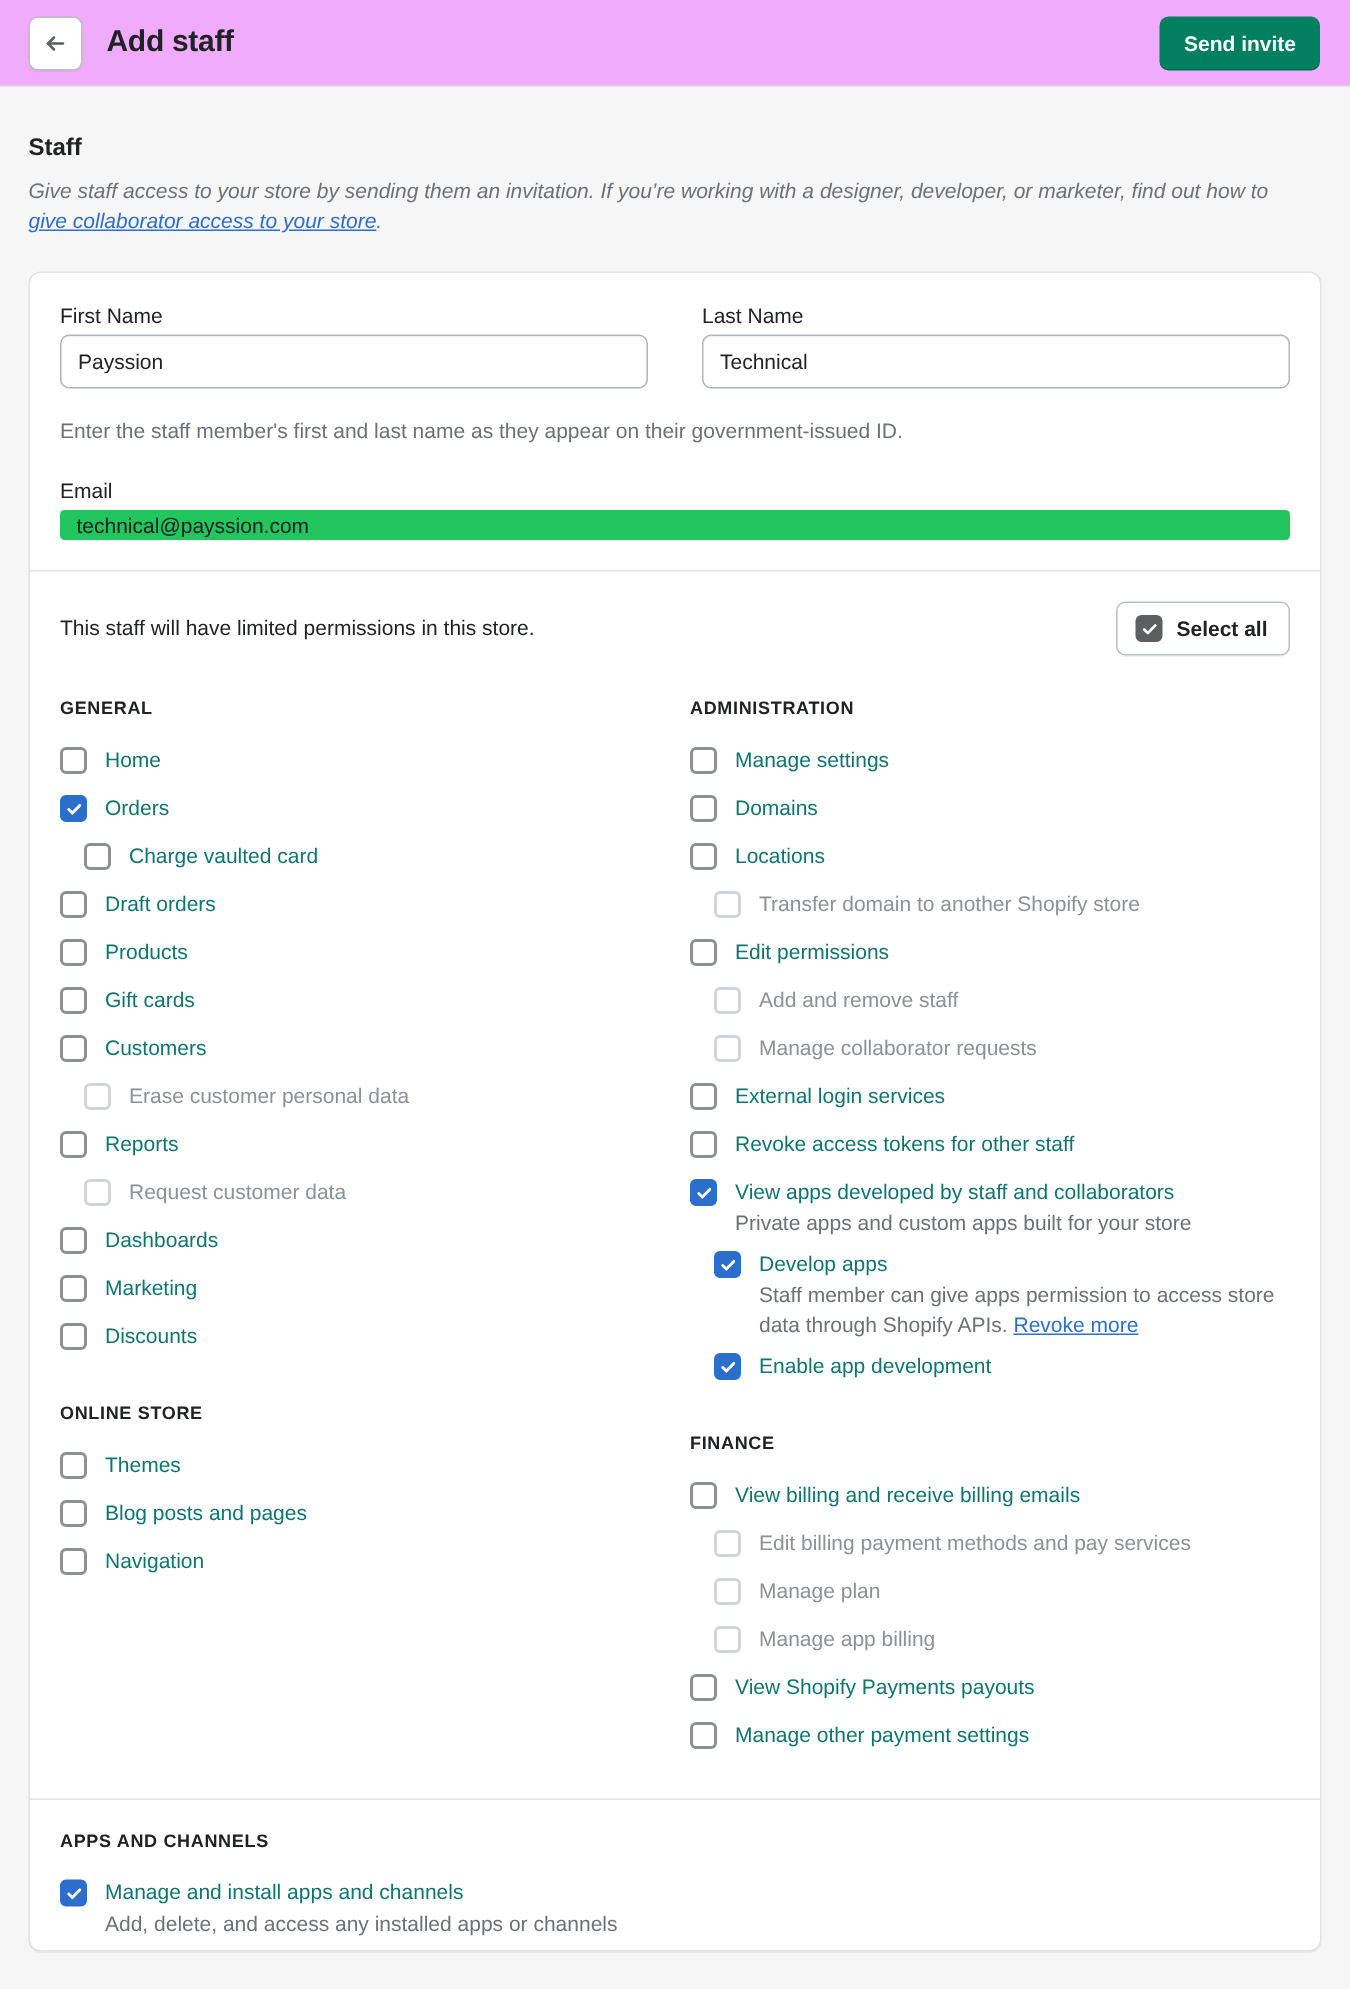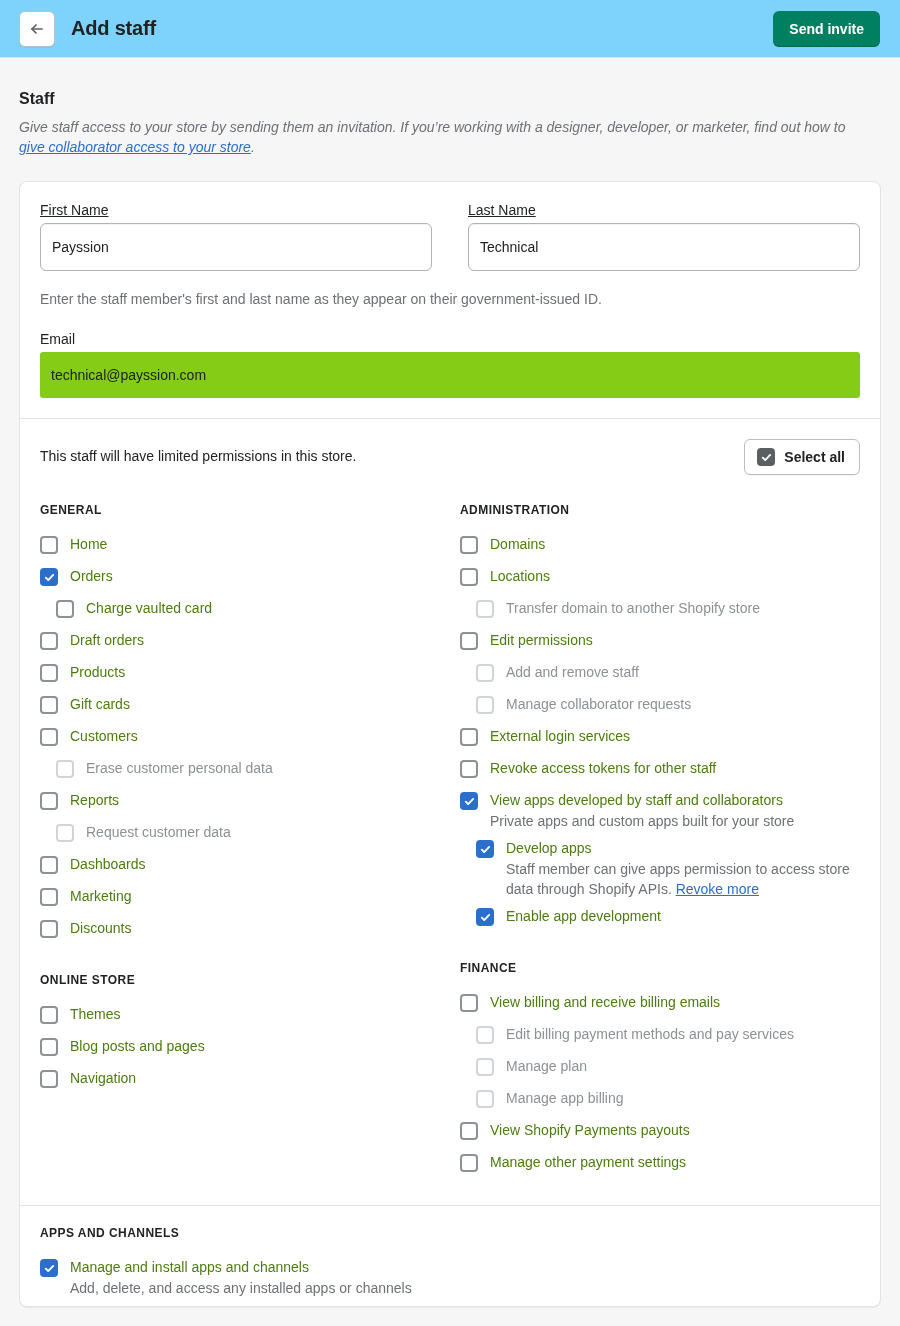--- a/index.html
+++ b/index.html
@@ -10,21 +10,21 @@
     color: #202223;
     overflow: hidden;
   }
 
   
   .topbar {
     height: 58px;
     display: flex; align-items: center;
     padding: 0 20px 0 19px;
     border-bottom: 1px solid #e1e3e5;
-    background: #7dd3fc;
+    background: #f0abfc;
     justify-content: flex-end;
   }
   .back-btn {
     width: 36px; height: 36px;
     border: 1px solid #babfc3;
     border-radius: 6px;
     background: #fff;
     display: flex; align-items: center; justify-content: center;
     cursor: pointer;
     box-shadow: 0 1px 0 rgba(22,29,37,.05);
@@ -63,47 +63,47 @@
     background: #fff;
     border: 1px solid #e1e3e5;
     border-radius: 8px;
     box-shadow: 0 1px 0 rgba(22,29,37,.05);
     overflow: hidden;
   }
   .card-section { padding: 20px; }
   .divider { height: 1px; background: #e1e3e5; }
 
   
-  .name-row { display: flex; gap: 36px; text-decoration: underline; }
+  .name-row { display: flex; gap: 36px; }
   .field { flex: 1; }
   .field label {
     display: block; font-size: 14px; color: #202223;
     margin-bottom: 5px;
   }
   .field input {
-    width: 100%; height: 48px;
+    width: 100%; height: 36px;
     border: 1px solid #aeb4b9;
     border-radius: 6px;
     background: #fff;
     font-size: 14px;
     font-family: "Liberation Sans", sans-serif;
     color: #202223;
     padding: 0 11px;
     box-shadow: inset 0 1px 0 rgba(0,0,0,.05);
   }
   .helper {
     font-size: 14px; color: #6d7175;
     margin-top: 20px;
   }
   .email-field { margin-top: 24px; }
   .email-field input {
     border: none;
-    background: #84cc16;
+    background: #22c55e;
     box-shadow: none;
-    height: 46px;
+    height: 20px;
     border-radius: 3px;
   }
 
   
   .perm-head {
     display: flex; align-items: flex-start;
     justify-content: space-between;
     padding: 0 0 2px 0;
   }
   .perm-note { font-size: 14px; color: #202223; padding-top: 9px; }
@@ -151,21 +151,21 @@
   .group + .group { margin-top: 22px; }
 
   .item {
     display: flex; align-items: flex-start;
     gap: 12px;
     height: 32px;
   }
   .item.with-desc { height: auto; }
   .item .cb { margin-top: 1px; }
   .item .lbl {
-    font-size: 14px; color: #4d7c0f; line-height: 19px;
+    font-size: 14px; color: #0f766e; line-height: 19px;
   }
   .item.dim .lbl { color: #8c9196; }
   .indent-1 { margin-left: 16px; }
 
   .desc {
     font-size: 14px; color: #6d7175;
     line-height: 20px;
     margin: 1px 0 8px 30px;
     max-width: 380px;
   }
@@ -313,20 +313,24 @@
             </div>
         </div>
       </div>
 
       <div class="col right">
         <div class="group">
           <div class="group-title">ADMINISTRATION</div>
           <div>
               <div class="item">
                 <span class="cb"></span>
+                <span class="lbl">Manage settings</span>
+              </div>
+              <div class="item">
+                <span class="cb"></span>
                 <span class="lbl">Domains</span>
               </div>
               <div class="item">
                 <span class="cb"></span>
                 <span class="lbl">Locations</span>
               </div>
               <div class="item dim">
                 <span class="cb disabled indent-1"></span>
                 <span class="lbl">Transfer domain to another Shopify store</span>
               </div>

